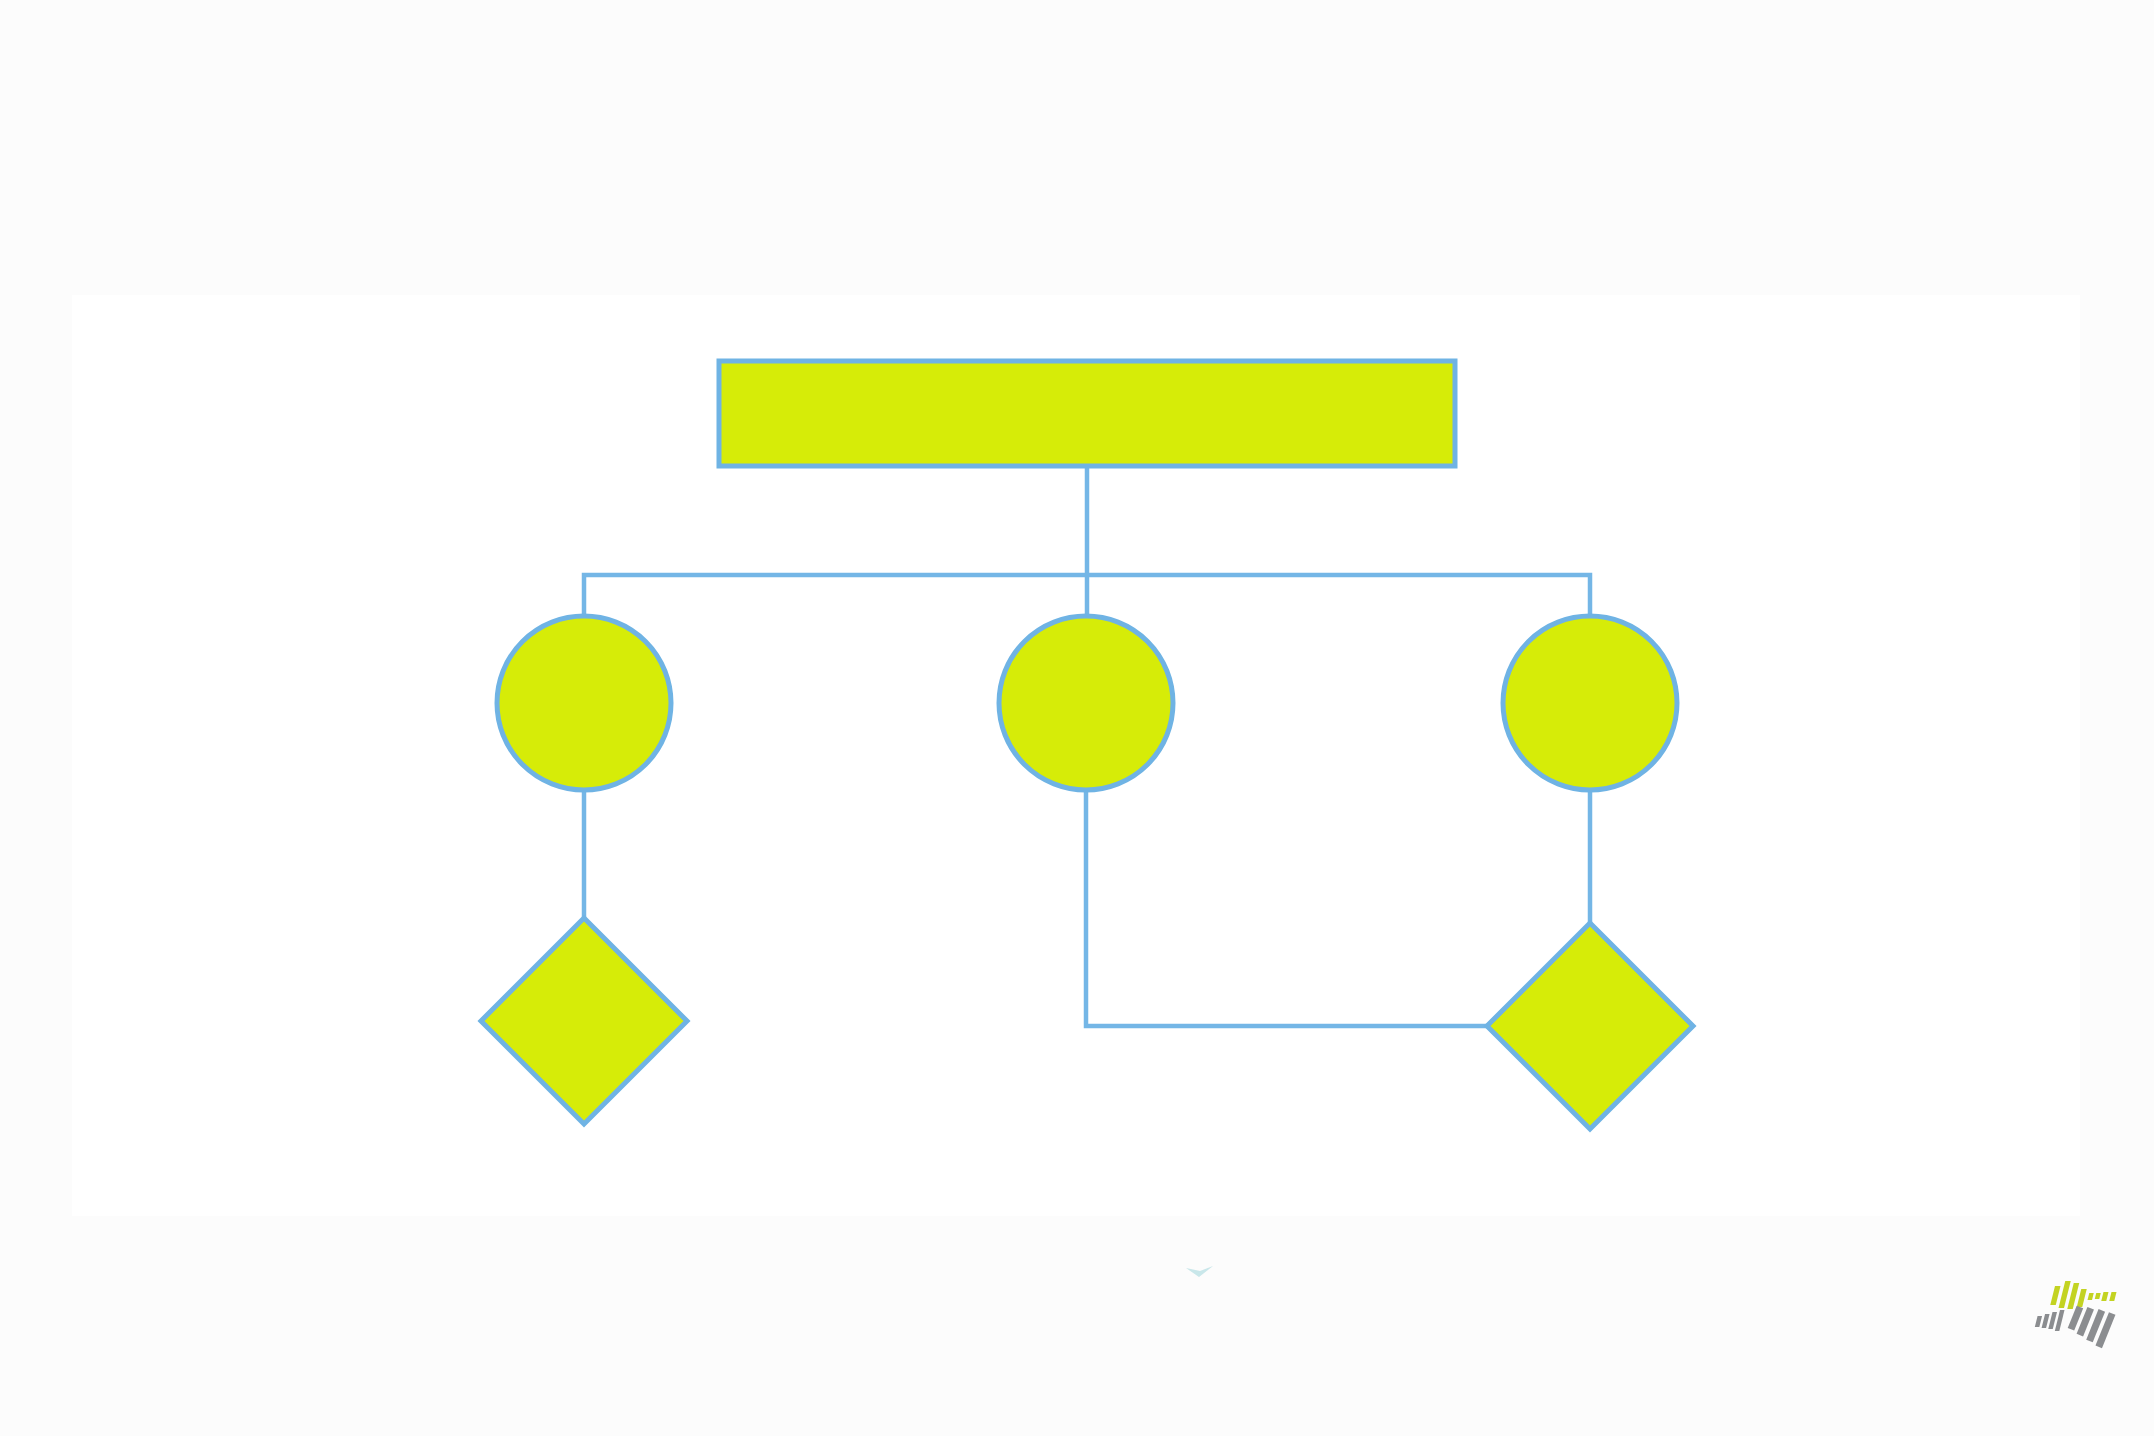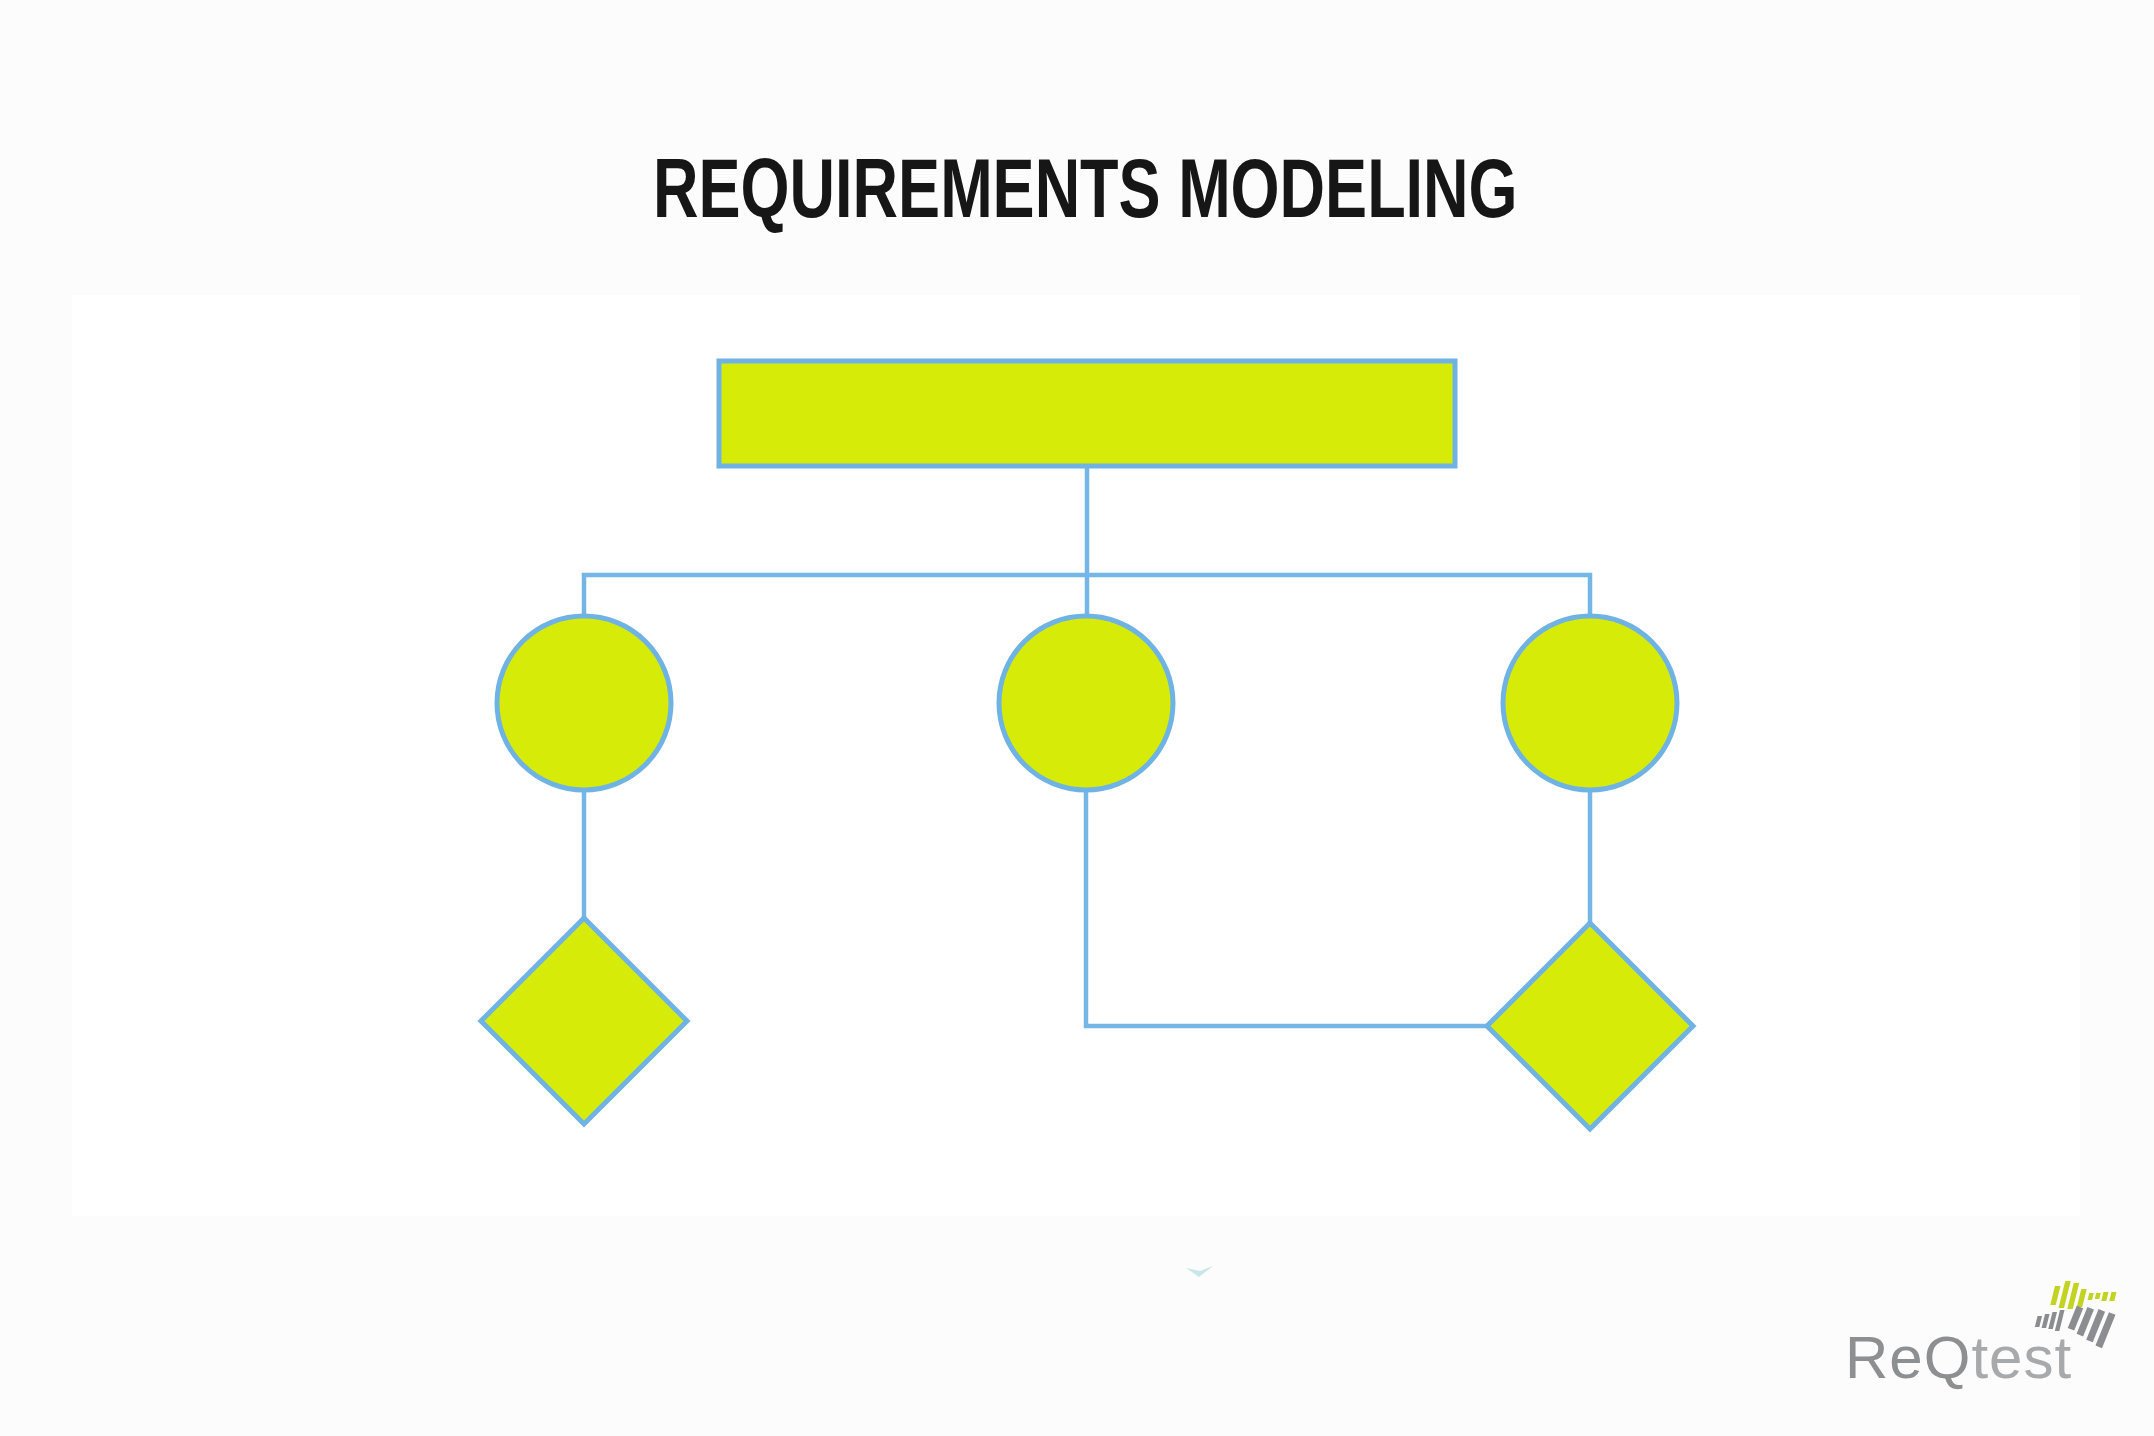--- a/index.html
+++ b/index.html
@@ -47,23 +47,20 @@
   .mark-green{fill:var(--logo_mark_green,#c3d322);}
   .mark-gray{fill:var(--logo_mark_gray,#8b8d90);}
 </style>
 </head>
 <body>
 
 <div class="stage">
 
   <div class="canvas-panel"></div>
 
-  <div class="page-title">
-    <span class="squeeze">REQUIREMENTS MODELING</span>
-  </div>
 
   <svg class="diagram" width="2154" height="1436" viewBox="0 0 2154 1436">
 
     <path class="edge" d="M1087 466 L1087 616"></path>
     <path class="edge" d="M584 616 L584 575 L1590 575 L1590 616"></path>
     <path class="edge" d="M584 790 L584 918"></path>
     <path class="edge" d="M1086 790 L1086 1026 L1487 1026"></path>
     <path class="edge" d="M1590 790 L1590 923"></path>
 
     <rect class="node" x="719" y="361" width="736" height="105"></rect>
@@ -97,18 +94,15 @@
         <rect class="mark-gray" x="51" y="44" width="4.5" height="21"></rect>
       </g>
 
       <g>
         <rect class="mark-gray" x="52" y="40" width="7" height="24" transform="rotate(22 55 52)"></rect>
         <rect class="mark-gray" x="62" y="41" width="7" height="29" transform="rotate(22 65 55)"></rect>
         <rect class="mark-gray" x="72" y="43" width="7" height="33" transform="rotate(22 75 60)"></rect>
         <rect class="mark-gray" x="82" y="46" width="7" height="36" transform="rotate(22 85 64)"></rect>
       </g>
     </svg>
-    <div class="logo-text">
-      <span class="req">ReQ</span><span class="test">test</span>
-    </div>
   </div>
 
 </div>
 
 </body></html>

